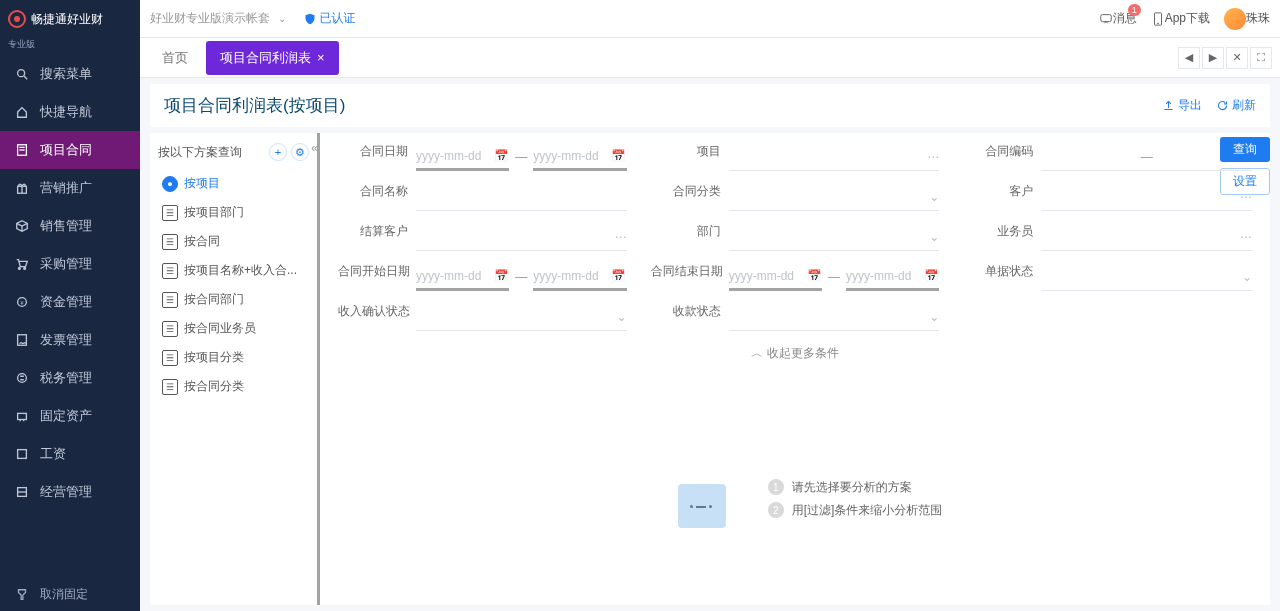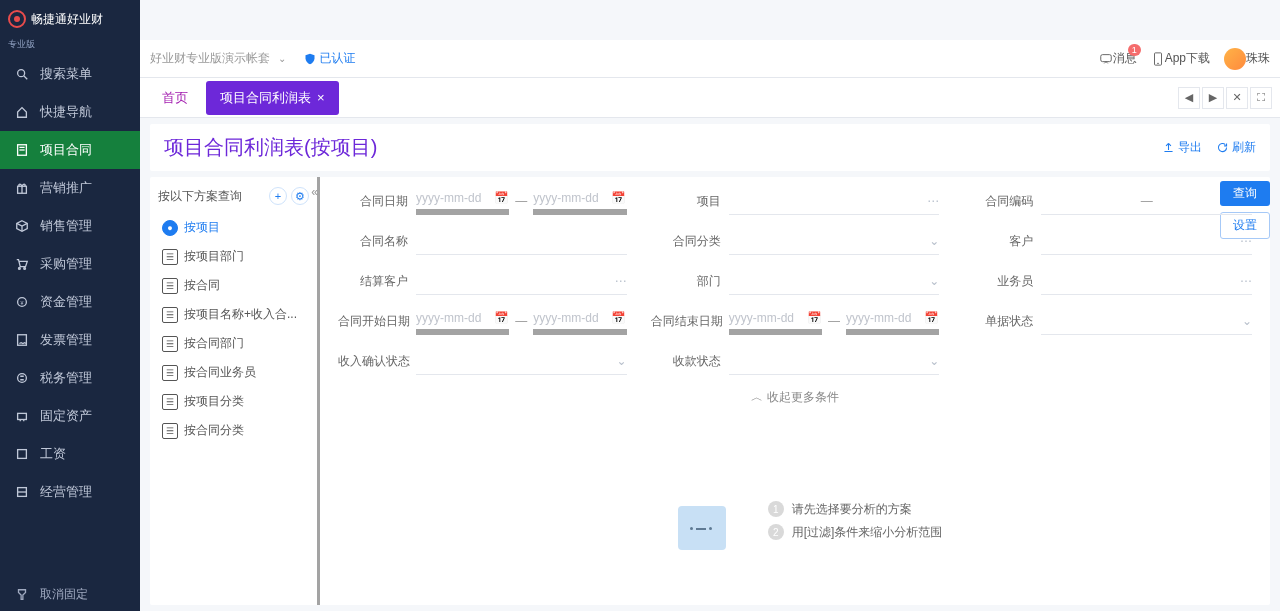--- a/index.html
+++ b/index.html
@@ -7,52 +7,52 @@
 .app { display: flex; width: 100%; height: 100%; }
 
 
 .sidebar { width: 140px; background: #1a2740; color: #c0c8d8; display: flex; flex-direction: column; }
 .logo-area { height: 38px; background: #1a2740; display: flex; align-items: center; padding: 0 8px; font-size: 12px; color: #fff; }
 .logo-area .logo-icon { width: 18px; height: 18px; border: 2px solid #e84c4c; border-radius: 50%; margin-right: 5px; display: flex; align-items: center; justify-content: center; }
 .logo-area .logo-icon::after { content: ""; width: 6px; height: 6px; background: #e84c4c; border-radius: 50%; }
 .logo-sub { font-size: 9px; color: #8fa0c0; padding: 0 8px 4px 8px; }
 .nav { flex: 1; overflow-y: auto; }
 .nav-item { display: flex; align-items: center; padding: 10px 14px; cursor: pointer; font-size: 13px; }
-.nav-item.active { background: #15803d; color: #fff; }
+.nav-item.active { background: #701a75; color: #fff; }
 .nav-icon { width: 16px; height: 16px; margin-right: 10px; display: flex; align-items: center; justify-content: center; }
 .nav-icon svg { width: 14px; height: 14px; stroke: currentColor; fill: none; stroke-width: 1.5; }
 .sidebar-footer { padding: 8px 14px; font-size: 12px; color: #a0aac0; display: flex; align-items: center; cursor: pointer; }
 
 
 .main { flex: 1; display: flex; flex-direction: column; background: #f5f7fa; }
 
 
-.topbar { height: 38px; background: #fff; border-bottom: 1px solid #e4e7ed; display: flex; align-items: center; padding: 16px 10px; margin-top: 40px; }
+.topbar { height: 38px; background: #fff; border-bottom: 1px solid #e4e7ed; display: flex; align-items: center; padding: 16px 10px; }
 .top-title { color: #999; font-size: 12px; padding-right: 8px; }
 .top-title-chevron { color: #999; font-size: 10px; margin-right: 18px; }
 .verified { color: #1e7cf0; font-size: 12px; display: flex; align-items: center; gap: 3px; }
 .verified-icon { width: 12px; height: 12px; }
 .top-spacer { flex: 1; }
 .top-actions { display: flex; align-items: center; gap: 14px; color: #555; }
 .top-action { display: flex; align-items: center; gap: 0; cursor: pointer; font-size: 12px; position: relative; }
 .badge { position: absolute; top: -6px; right: -4px; background: #f56c6c; color: #fff; font-size: 9px; border-radius: 8px; padding: 0 4px; line-height: 12px; min-width: 12px; text-align: center; }
 .avatar { width: 22px; height: 22px; border-radius: 50%; background: linear-gradient(135deg,#ffb347,#ff8a3d); }
 
 
 .tabs { height: 40px; background: #fff; border-bottom: 1px solid #e4e7ed; display: flex; align-items: center; padding: 0 8px; }
-.tab { padding: 8px 14px; font-size: 13px; color: #a21caf; cursor: pointer; border-radius: 3px; margin-right: 4px; }
+.tab { padding: 8px 14px; font-size: 13px; color: #737373; cursor: pointer; border-radius: 3px; margin-right: 4px; }
 .tab.active { background: #6d28d9; color: #fff; }
 .tab .close { margin-left: 6px; }
 .tab-tools { margin-left: auto; display: flex; gap: 2px; }
 .tab-tool { width: 22px; height: 22px; border: 1px solid #e4e7ed; display: flex; align-items: center; justify-content: center; cursor: pointer; color: #666; font-size: 11px; background: #fff; }
 
 
 .content { flex: 1; padding: 6px 10px; display: flex; flex-direction: column; overflow: hidden; }
 .page-header { background: #fff; padding: 10px 14px; display: flex; align-items: center; border-radius: 2px; margin-bottom: 6px; }
-.page-title { font-size: 20px; color: #6d28d9; }
+.page-title { font-size: 17px; color: #0c4a6e; }
 .page-actions { margin-left: auto; display: flex; align-items: center; gap: 14px; color: #1e7cf0; font-size: 12px; }
 .page-action { cursor: pointer; display: flex; align-items: center; gap: 3px; }
 
 
 .body { flex: 1; background: #fff; border-radius: 2px; display: flex; overflow: hidden; }
 
 
 .filter-side { width: 170px; border-right: 3px solid #a3a3a3; padding: 10px 8px; position: relative; }
 .filter-head { display: flex; align-items: center; font-size: 12px; color: #555; margin-bottom: 8px; }
 .filter-head-actions { margin-left: auto; display: flex; gap: 4px; }
@@ -61,26 +61,26 @@
 .filter-list {}
 .filter-item { display: flex; align-items: center; padding: 6px 4px; font-size: 12px; color: #555; cursor: pointer; }
 .filter-item.active { color: #1e7cf0; }
 .filter-item .fi-icon { width: 16px; height: 16px; margin-right: 6px; display: flex; align-items: center; justify-content: center; border: 1px solid currentColor; border-radius: 50%; font-size: 9px; }
 .filter-item.active .fi-icon { background: #1e7cf0; color:#fff; border-color:#1e7cf0; }
 .filter-item .sq-icon { border-radius: 2px; }
 
 
 .form-area { flex: 1; padding: 10px 18px; display: flex; flex-direction: column; position: relative; }
 .form-grid { display: grid; grid-template-columns: repeat(3, 1fr); gap: 12px 24px; }
-.form-row { display: flex; align-items: center; }
+.form-row { display: flex; }
 .form-label { width: 78px; text-align: right; font-size: 12px; color: #666; padding-right: 8px; white-space: nowrap; }
 .form-ctrl { flex: 1; height: 28px; border-bottom: 1px solid #e4e7ed; display: flex; align-items: center; font-size: 12px; color: #c0c4cc; position: relative; }
 .form-ctrl .suffix { margin-left: auto; color: #b8c0cc; cursor: pointer; }
 .date-range { display: flex; align-items: center; gap: 6px; flex: 1; }
-.date-input { flex: 1; height: 28px; border-bottom: 6px solid #a3a3a3; display: flex; align-items: center; justify-content: space-between; color: #c0c4cc; font-size: 12px; }
+.date-input { flex: 1; height: 28px; border-bottom: 3px solid #a3a3a3; display: flex; align-items: center; justify-content: space-between; color: #c0c4cc; font-size: 12px; }
 .dash { color: #999; }
 .static-val { color: #999; text-align: center; flex: 1; }
 
 .collapse-bar { margin: 14px auto 0 auto; font-size: 12px; color: #888; cursor: pointer; display: flex; align-items: center; gap: 4px; }
 
 
 .right-actions { position: absolute; right: 0; top: 4px; display: flex; flex-direction: column; gap: 6px; align-items: center; }
 .btn { min-width: 50px; text-align: center; padding: 4px 10px; font-size: 12px; border-radius: 3px; cursor: pointer; }
 .btn-primary { background: #1e7cf0; color: #fff; }
 .btn-plain { background: #fff; color: #1e7cf0; border: 1px solid #a6c9f7; }

